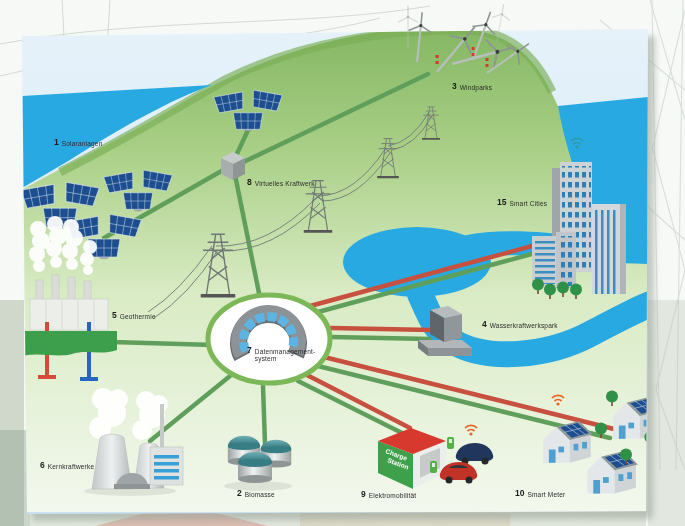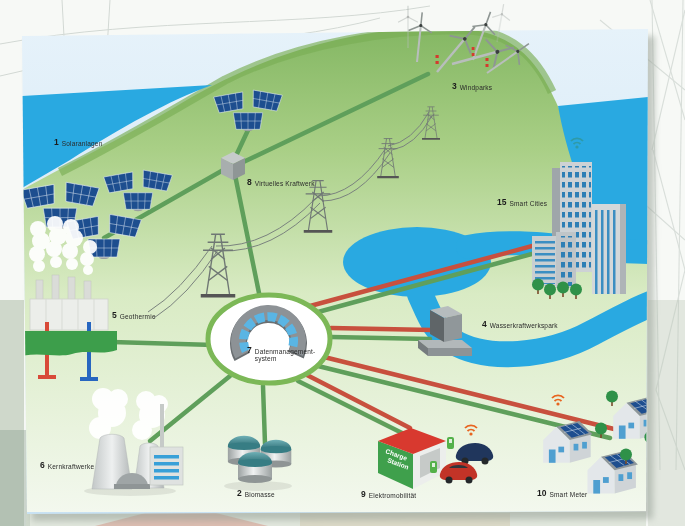--- a/index.html
+++ b/index.html
@@ -415,21 +415,21 @@
       </span>
 </div>
 <div class="lbl" style="left:247px;top:178px">
   <span class="n">8</span>
       <span class="t">Virtuelles Kraftwerk</span>
 </div>
 <div class="lbl" style="left:361px;top:490px">
   <span class="n">9</span>
       <span class="t">Elektromobilität</span>
 </div>
-<div class="lbl" style="left:537px;top:489px">
+<div class="lbl" style="left:515px;top:489px">
   <span class="n">10</span>
       <span class="t">Smart Meter</span>
 </div>
 <div class="lbl" style="left:497px;top:198px">
   <span class="n">15</span>
       <span class="t">Smart Cities</span>
 </div>
 </div>
 
 </body></html>

